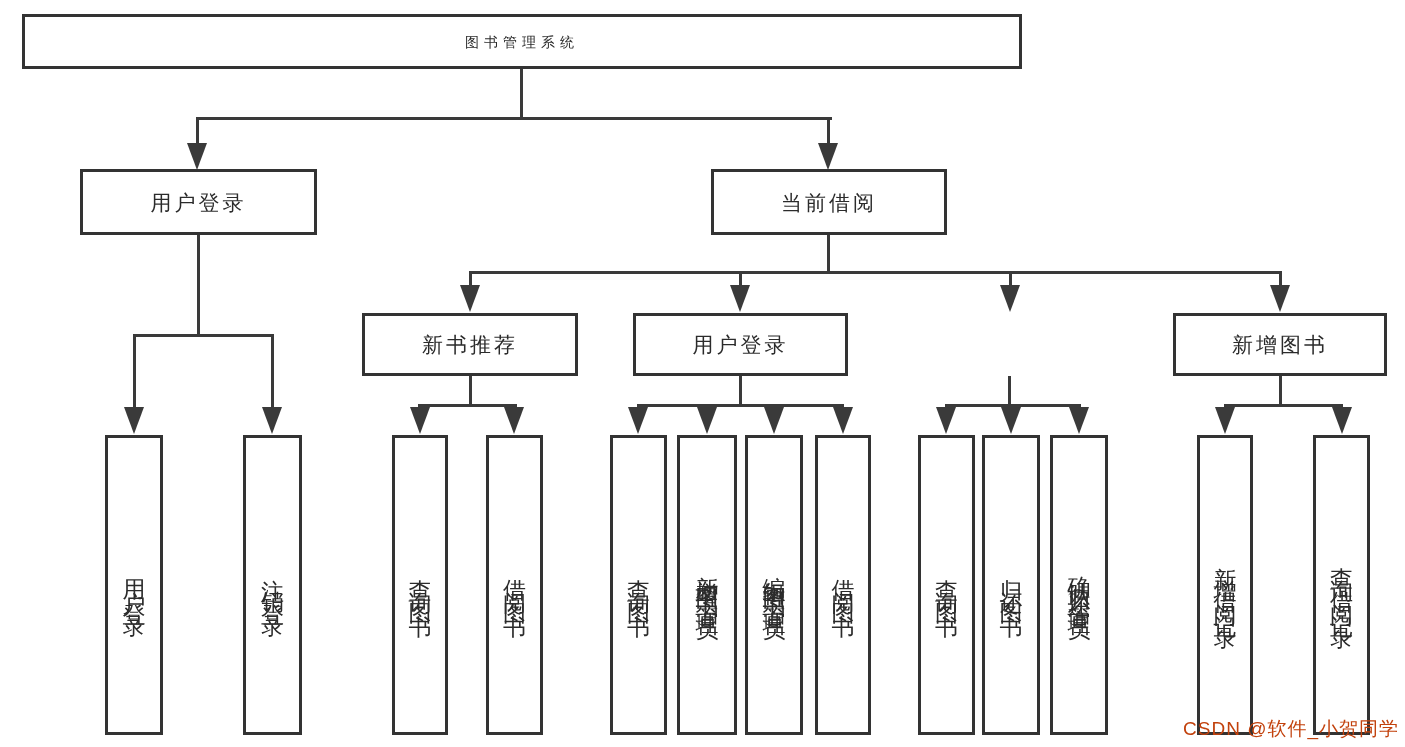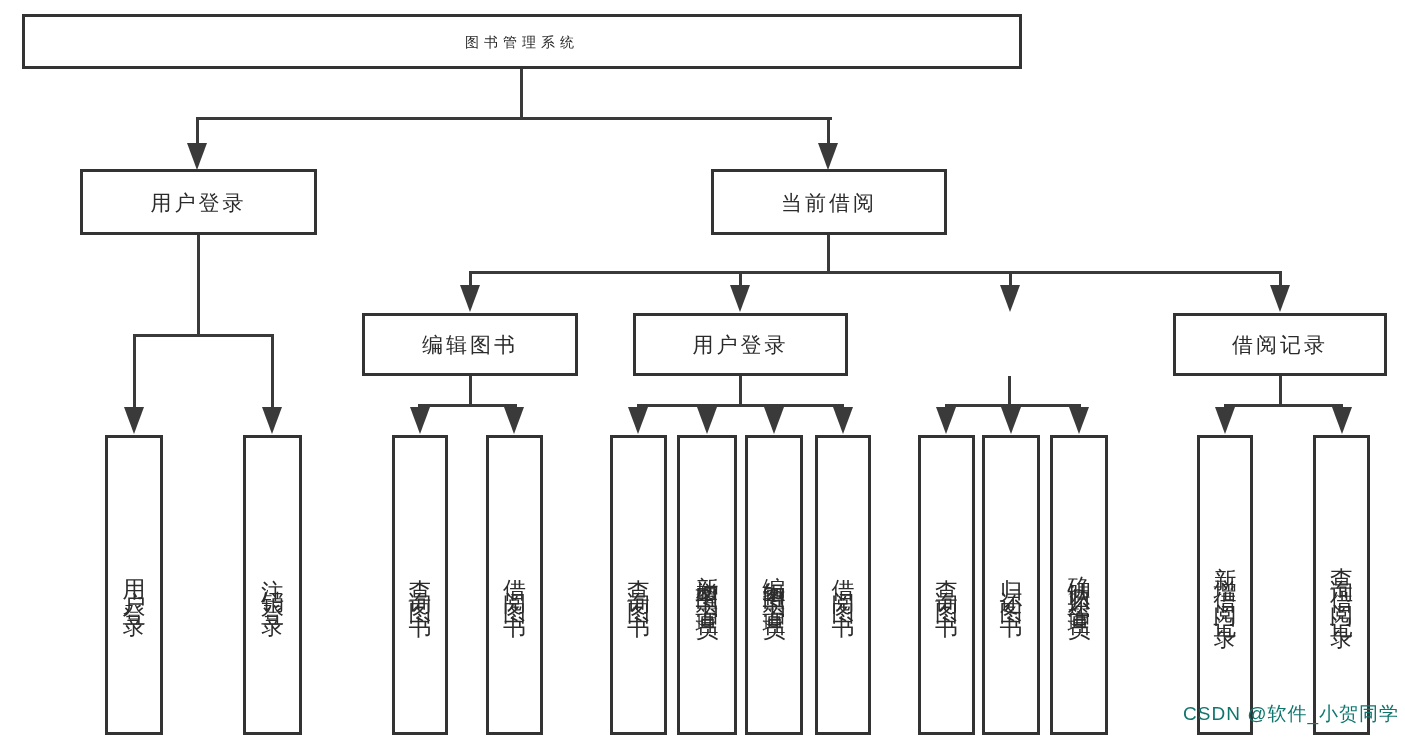--- a/index.html
+++ b/index.html
@@ -21,21 +21,21 @@
   .box.v .label.tight{letter-spacing:6px;}
   .vline,.hline{position:absolute;background:#3a3a3a;z-index:1;}
   .vline{width:3px;}
   .hline{height:3px;}
   .arrow{
     position:absolute;width:0;height:0;z-index:1;
     border-left:10px solid transparent;border-right:10px solid transparent;
     border-top:27px solid #3a3a3a;
   }
   .watermark{
-    position:absolute;right:6px;bottom:20px;font-size:19px;color:#0f766e;
+    position:absolute;right:6px;bottom:5px;font-size:19px;color:#c2410c;
     letter-spacing:1px;z-index:6;white-space:nowrap;text-align:right;
   }
 </style>
 </head>
 <body>
 
 <div id="stage">
 
   <div class="box root" style="left:22px;top:14px;width:1000px;height:55px">
     <span class="label">图书管理系统</span>
@@ -67,27 +67,27 @@
   <div class="vline" style="left:469px;top:273px;height:13px"></div>
   <div class="arrow" style="left:460px;top:285px"></div>
   <div class="vline" style="left:739px;top:273px;height:13px"></div>
   <div class="arrow" style="left:730px;top:285px"></div>
   <div class="vline" style="left:1009px;top:273px;height:13px"></div>
   <div class="arrow" style="left:1000px;top:285px"></div>
   <div class="vline" style="left:1279px;top:273px;height:13px"></div>
   <div class="arrow" style="left:1270px;top:285px"></div>
 
   <div class="box" style="left:362px;top:313px;width:216px;height:63px">
-    <span class="label">编辑图书</span>
+    <span class="label">新书推荐</span>
   </div>
   <div class="box" style="left:633px;top:313px;width:215px;height:63px">
     <span class="label">用户登录</span>
   </div>
   <div class="box" style="left:1173px;top:313px;width:214px;height:63px">
-    <span class="label">借阅记录</span>
+    <span class="label">新增图书</span>
   </div>
 
   <div class="vline" style="left:469px;top:376px;height:30px"></div>
   <div class="hline" style="left:418px;top:404px;width:99px"></div>
   <div class="arrow" style="left:410px;top:407px"></div>
   <div class="arrow" style="left:504px;top:407px"></div>
 
   <div class="vline" style="left:739px;top:376px;height:30px"></div>
   <div class="hline" style="left:637px;top:404px;width:207px"></div>
   <div class="arrow" style="left:628px;top:407px"></div>

